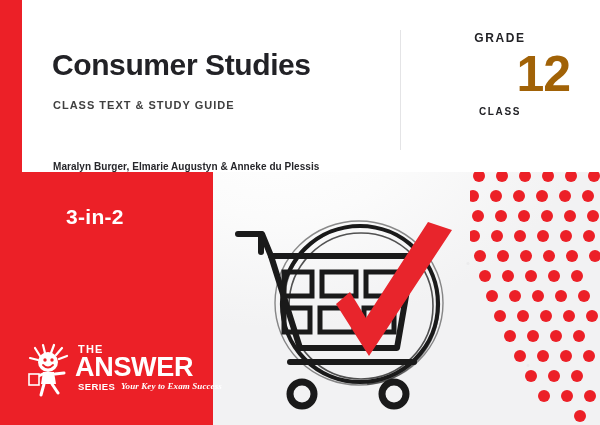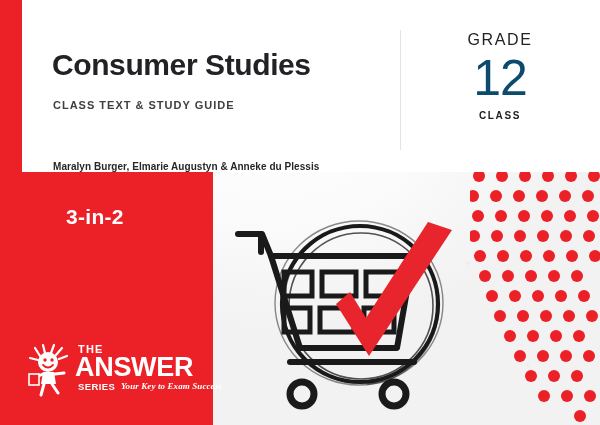--- a/index.html
+++ b/index.html
@@ -70,26 +70,26 @@
     position:absolute;left:400px;top:30px;width:1px;height:120px;
     background:#e4e4e6;
   }
 
   
   .grade-badge{
     position:absolute;left:430px;top:32px;width:140px;
     text-align:center;
   }
   .grade-word{
-    font-size:16px;font-weight:normal;color:#222226;
+    font-size:12px;font-weight:bold;color:#222226;
     letter-spacing:1.6px;line-height:1;
   }
   .grade-num{
-    font-size:50px;font-weight:normal;color:#0c4a6e;
-    letter-spacing:-1px;line-height:1.02;margin-top:5px;
+    font-size:50px;font-weight:bold;color:#a16207;
+    letter-spacing:-1px;line-height:1.02;margin-top:5px;text-align:right;
   }
   .grade-caps{
     font-size:10px;font-weight:bold;color:#222226;
     letter-spacing:1.6px;line-height:1;margin-top:7px;
   }
 
   
   .three-in-one{
     position:absolute;left:66px;top:206px;
     font-size:21px;font-weight:bold;color:#ffffff;

